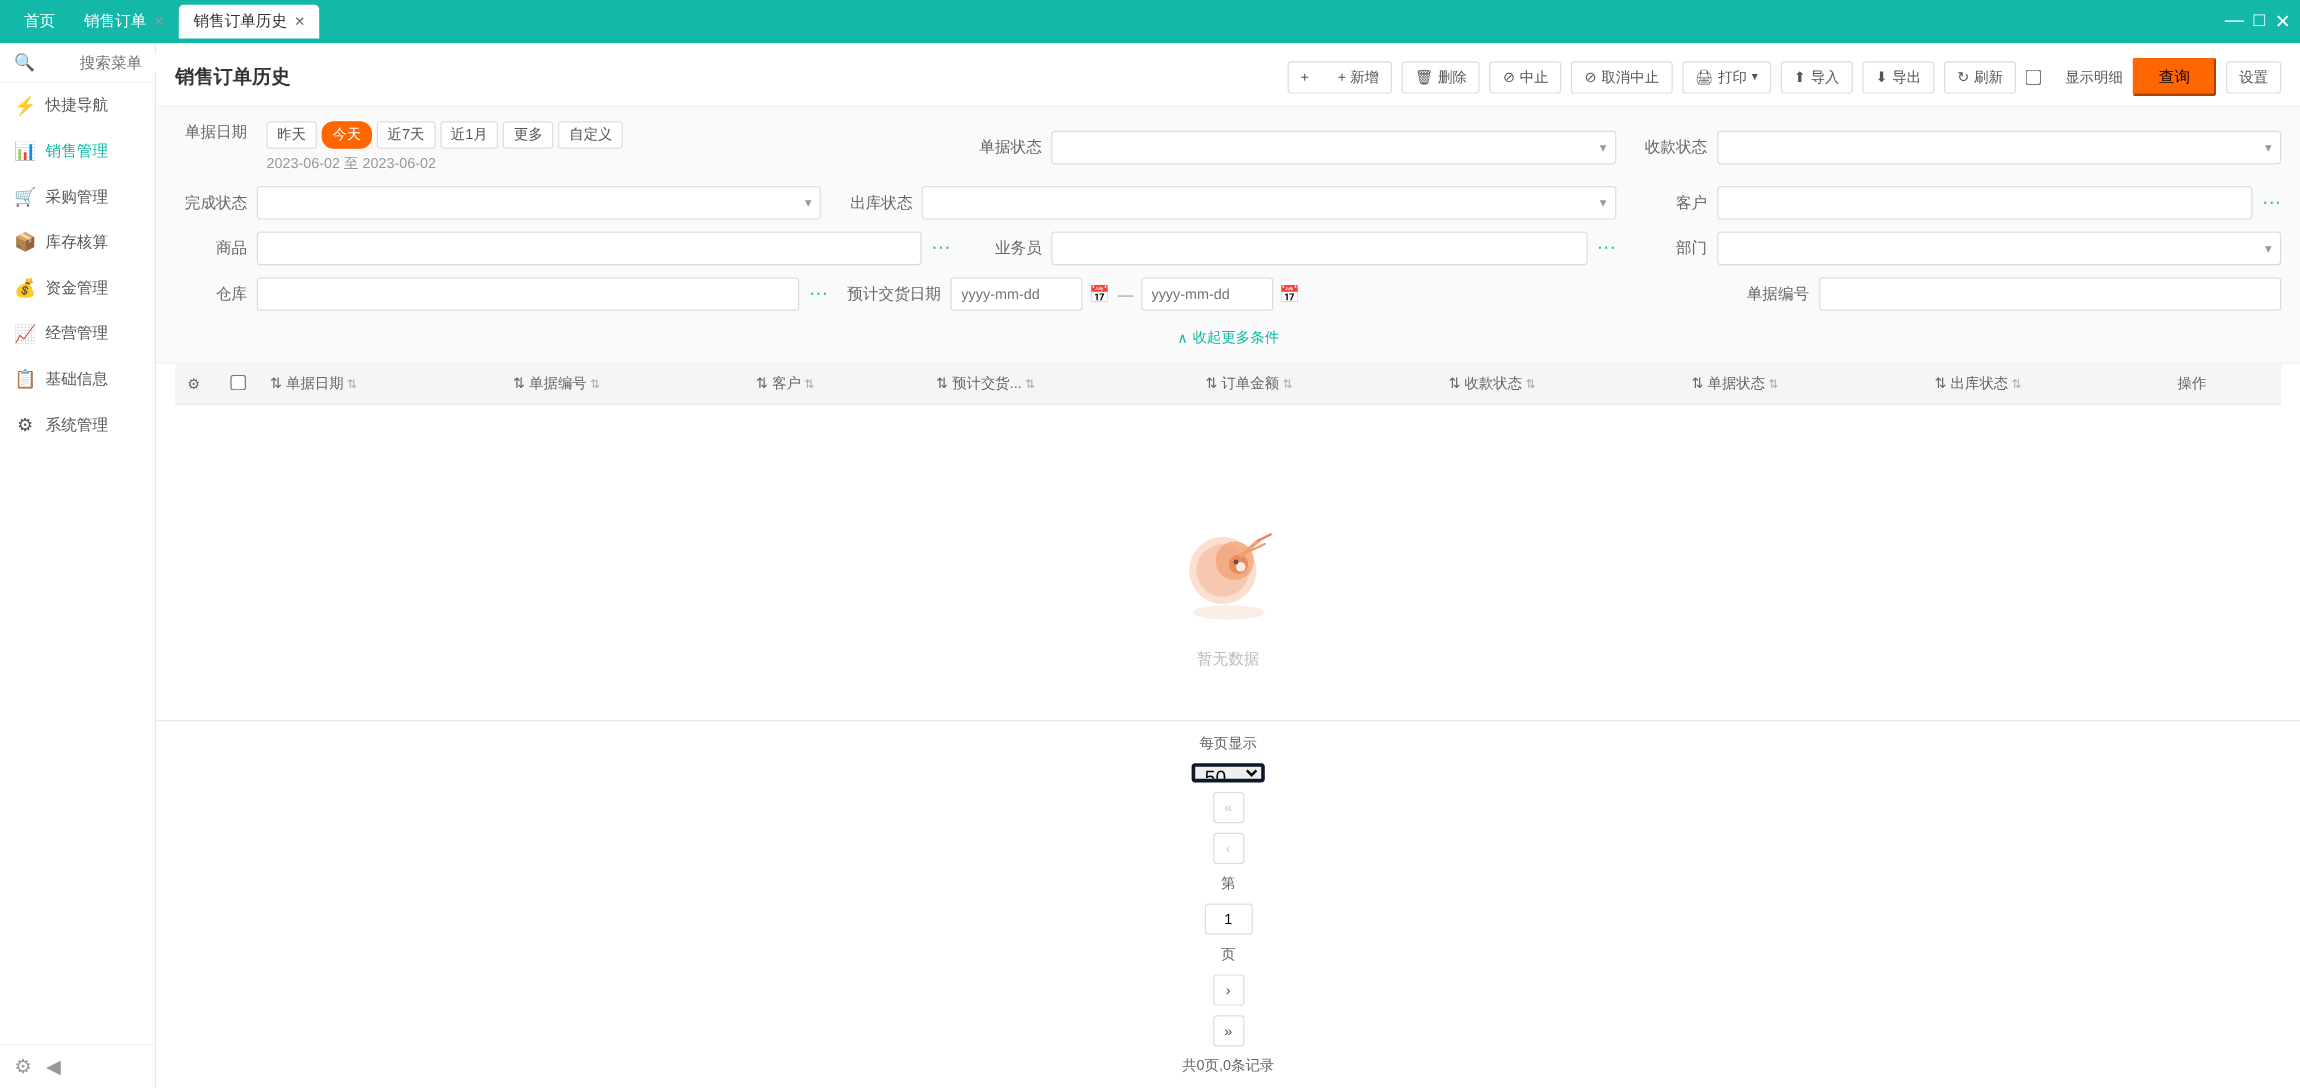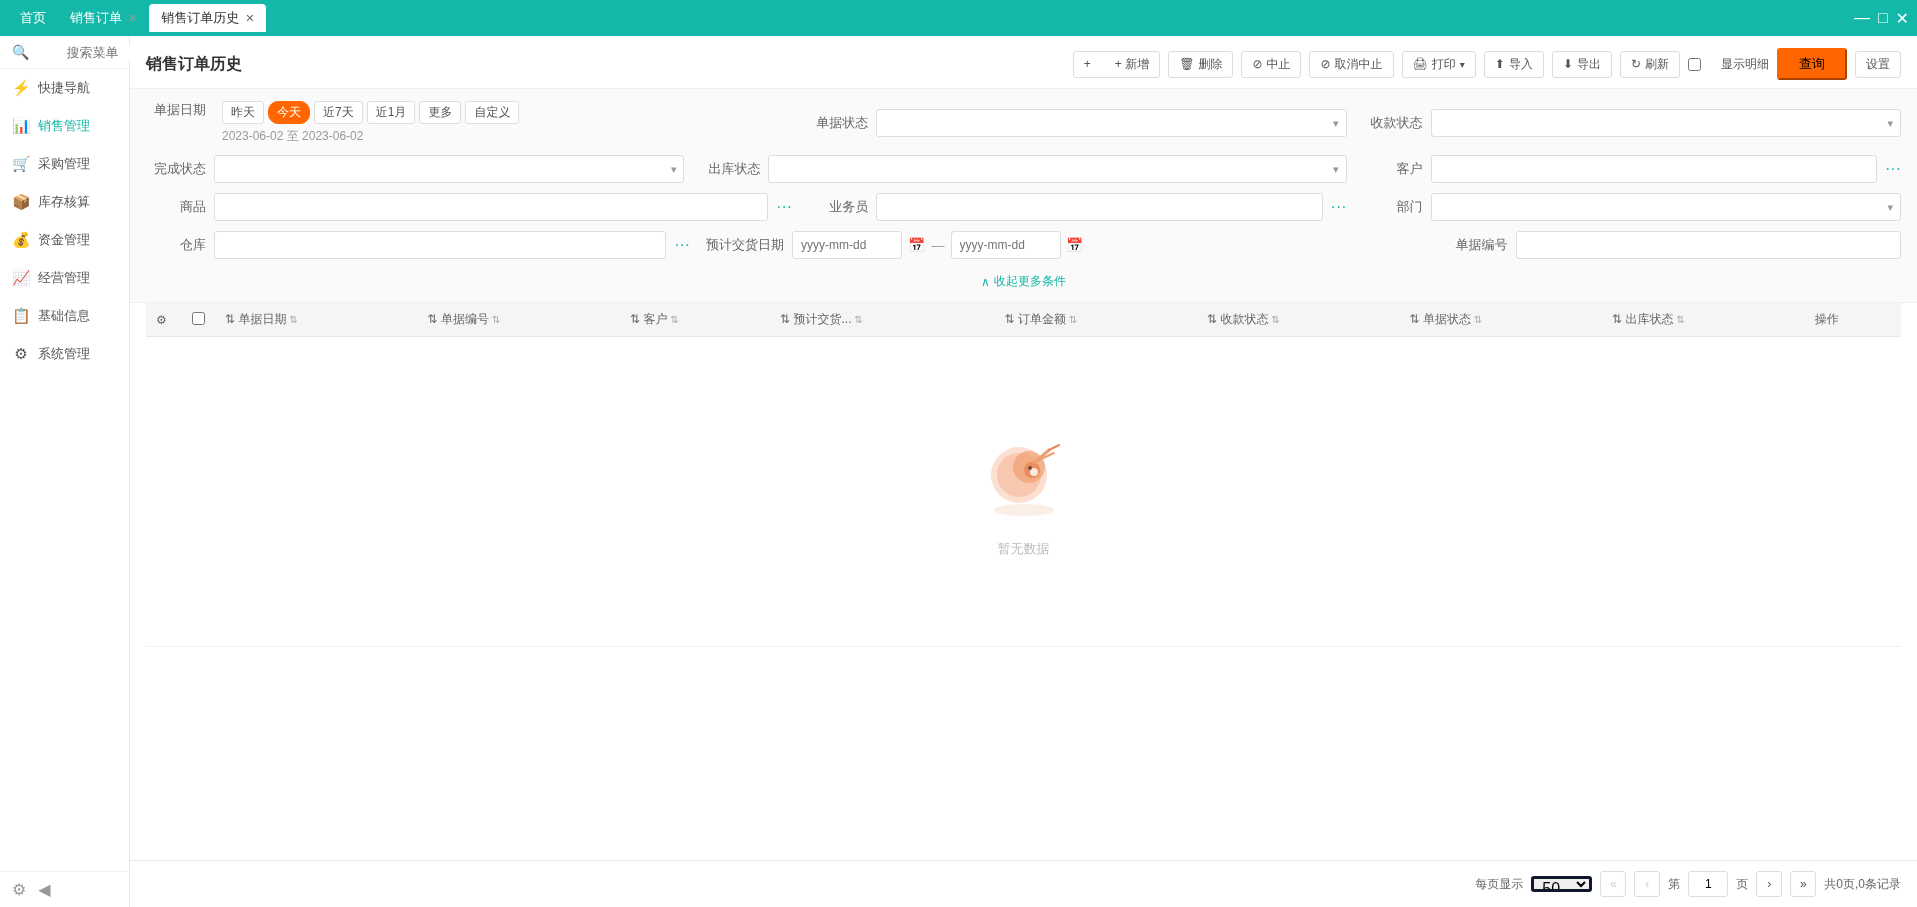--- a/index.html
+++ b/index.html
@@ -64,21 +64,21 @@
     .data-table th { background: #f5f5f5; padding: 8px 10px; text-align: left; font-size: 12px; color: #666; font-weight: normal; border-bottom: 1px solid #e8e8e8; white-space: nowrap; }
     .data-table th.sortable { cursor: pointer; }
     .data-table th.sortable::after { content: ' ⇅'; font-size: 10px; color: #aaa; }
     .data-table td { padding: 8px 10px; border-bottom: 1px solid #f0f0f0; font-size: 12px; }
     .settings-icon-th { width: 36px; text-align: center; }
     .checkbox-th { width: 32px; text-align: center; }
     .empty-state { display: flex; flex-direction: column; align-items: center; justify-content: center; padding: 80px 0; }
     .empty-text { color: #bbb; font-size: 13px; }
 
     
-    .table-footer { padding: 10px 16px; border-top: 1px solid #e8e8e8; display: flex; align-items: center; justify-content: flex-end; gap: 8px; flex-shrink: 0; font-size: 12px; color: #666; background: #fff; }
+    .table-footer { padding: 10px 16px; border-top: 1px solid #e8e8e8; display: flex; align-items: center; justify-content: flex-end; gap: 8px; flex-shrink: 0; font-size: 12px; color: #666; background: #fff; flex-direction: column; }
     .pagination-select { height: 16px; border: 3px solid #0f172a; border-radius: 3px; padding: 0 4px; font-size: 16px; }
     .page-btn { width: 26px; height: 26px; border: 1px solid #ddd; border-radius: 3px; background: #fff; cursor: pointer; display: flex; align-items: center; justify-content: center; font-size: 12px; color: #555; }
     .page-btn:disabled { color: #ccc; cursor: not-allowed; }
     .page-input { width: 40px; height: 26px; border: 1px solid #ddd; border-radius: 3px; text-align: center; font-size: 12px; }
 
     
     .search-bar { padding: 8px 12px; display: flex; align-items: center; gap: 8px; border-bottom: 1px solid #f0f0f0; }
     .search-icon { color: #999; font-size: 14px; }
     .search-input { border: none; outline: none; font-size: 13px; flex: 1; color: #333; margin-left: 29px; }
 

